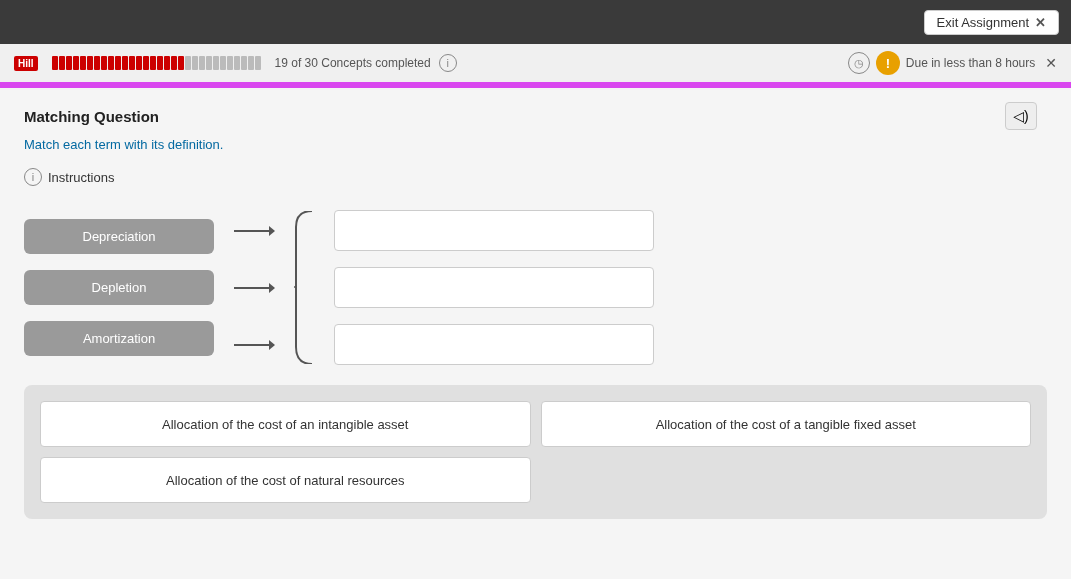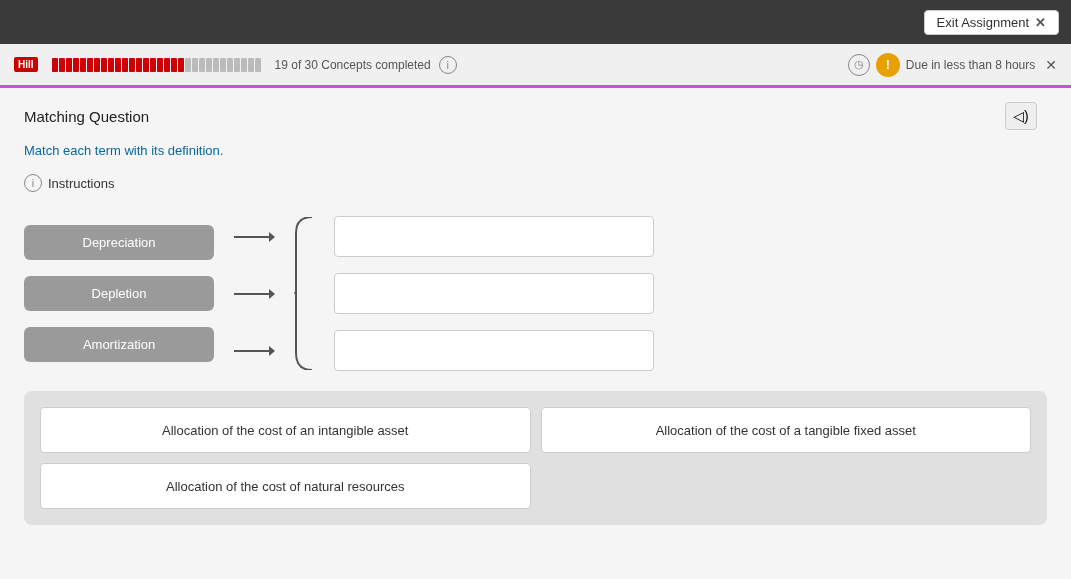--- a/index.html
+++ b/index.html
@@ -33,21 +33,21 @@
       color: #333;
     }
 
     .close-x {
       font-weight: bold;
       color: #555;
     }
 
     .header-bar {
       background: #f0f0f0;
-      border-bottom: 3px solid #d946ef;
+      border-bottom: 6px solid #d946ef;
       height: 44px;
       display: flex;
       align-items: center;
       justify-content: space-between;
       padding: 0 14px;
     }
 
     .progress-area {
       display: flex;
       align-items: center;
@@ -122,23 +122,23 @@
     }
 
     .main-content {
       background: #f5f5f5;
       padding: 20px 24px;
       min-height: 499px;
     }
 
     .question-type {
       font-size: 15px;
-      font-weight: normal;
+      font-weight: bold;
       color: #222;
-      margin-bottom: 18px;
+      margin-bottom: 12px;
     }
 
     .question-instruction {
       font-size: 13px;
       color: #0369a1;
       margin-bottom: 16px;
     }
 
     .instructions-link {
       display: flex;

